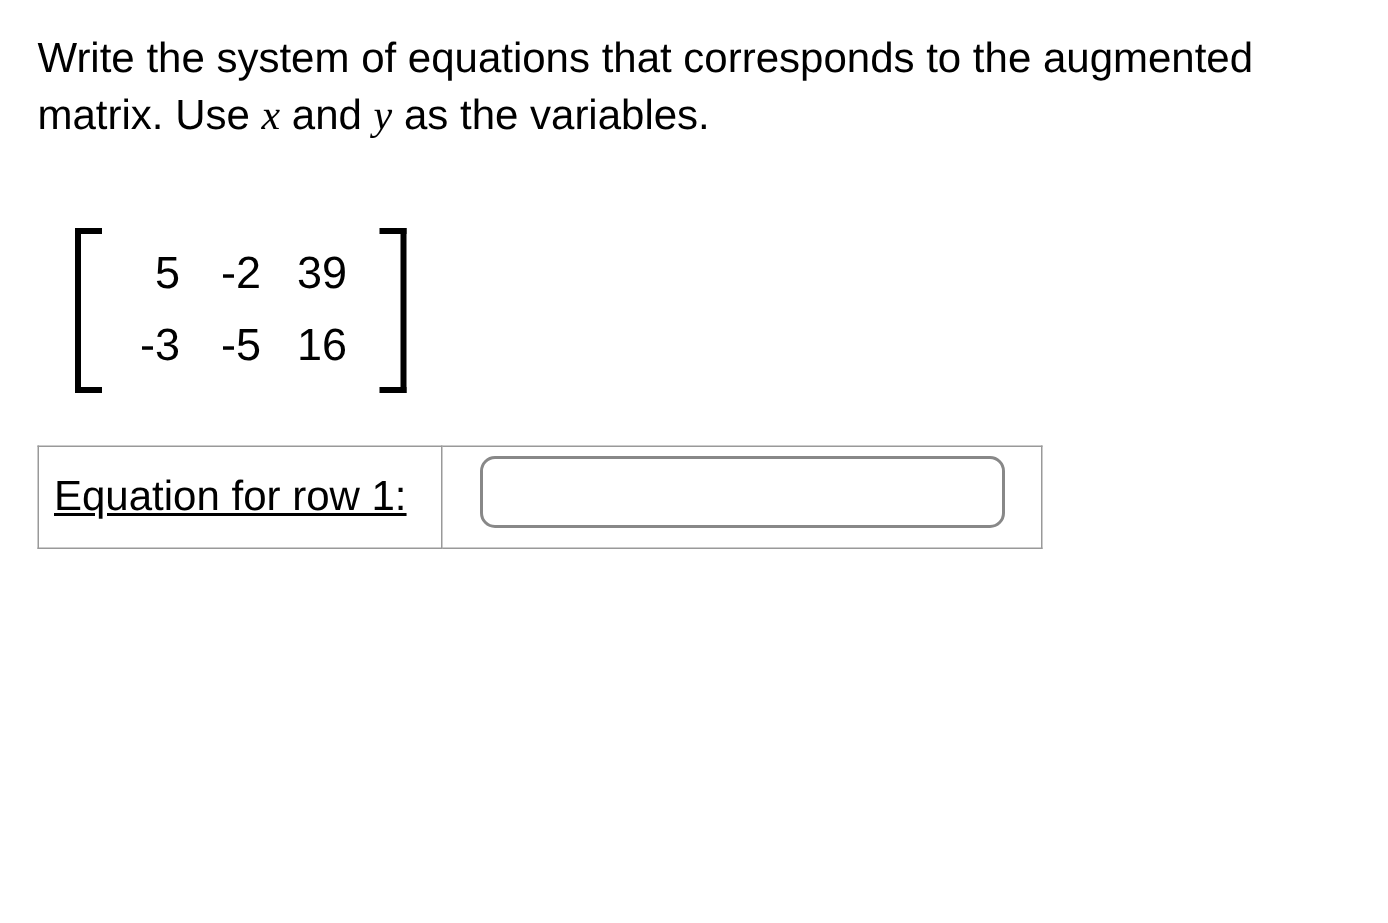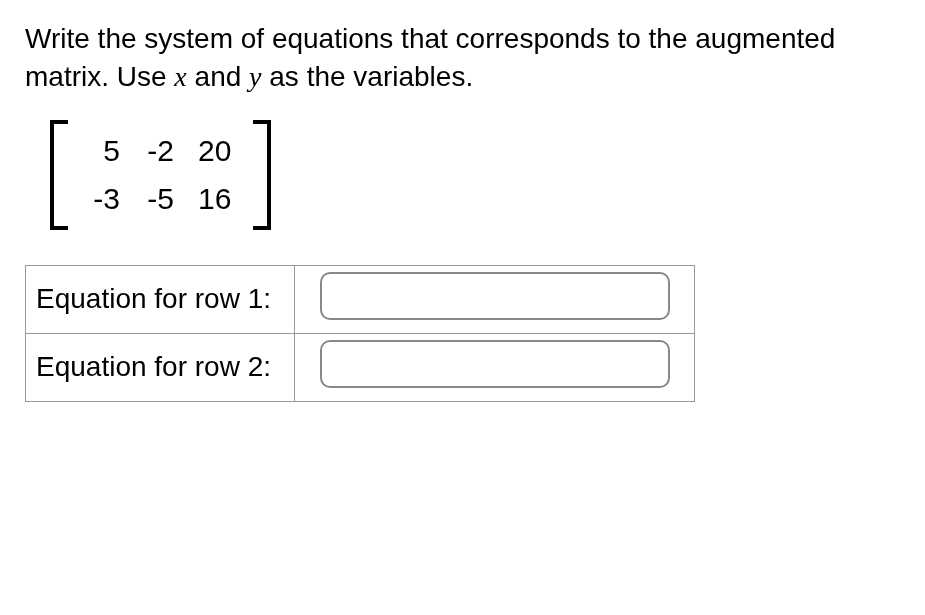--- a/index.html
+++ b/index.html
@@ -11,21 +11,21 @@
       font-family: 'Trebuchet MS', 'Lucida Sans', Arial, sans-serif;
       font-size: 28px;
       padding: 20px 25px;
       width: 925px;
       height: 615px;
       background: white;
       color: #000;
     }
     .instruction {
       line-height: 1.35;
-      margin-bottom: 24px;
+      margin-bottom: 55px;
     }
     .mathvar {
       font-family: 'Times New Roman', serif;
       font-style: italic;
     }
     .matrix-wrap {
       display: flex;
       align-items: stretch;
       margin-left: 25px;
       margin-bottom: 35px;
@@ -63,20 +63,21 @@
       padding: 10px 18px;
       font-size: 30px;
     }
     .matrix span {
       text-align: right;
       min-width: 30px;
     }
     .answer-table {
       border-collapse: collapse;
       width: 670px;
+      text-decoration: underline;
     }
     .answer-table td {
       border: 1px solid #999;
       padding: 6px 10px;
       vertical-align: middle;
     }
     .label-cell {
       width: 270px;
       line-height: 1.3;
     }
@@ -99,36 +100,30 @@
 
 <div class="instruction">
   <span>Write the system of equations that corresponds to the augmented matrix. Use </span><span class="mathvar">x</span><span> and </span><span class="mathvar">y</span><span> as the variables.</span>
 </div>
 
 <div class="matrix-wrap">
   <div class="bracket bracket-left"></div>
   <div class="matrix">
     <span>5</span>
     <span>-2</span>
-    <span>20</span>
+    <span>39</span>
     <span>-3</span>
     <span>-5</span>
     <span>16</span>
   </div>
   <div class="bracket bracket-right"></div>
 </div>
 
 <table class="answer-table">
   <tbody>
       <tr>
     <td class="label-cell">Equation for row 1:</td>
     <td class="input-cell">
       <div class="fake-input"></div>
     </td>
   </tr>
-  <tr>
-    <td class="label-cell">Equation for row 2:</td>
-    <td class="input-cell">
-      <div class="fake-input"></div>
-    </td>
-  </tr>
 </tbody>
   </table>
 
 </body></html>

